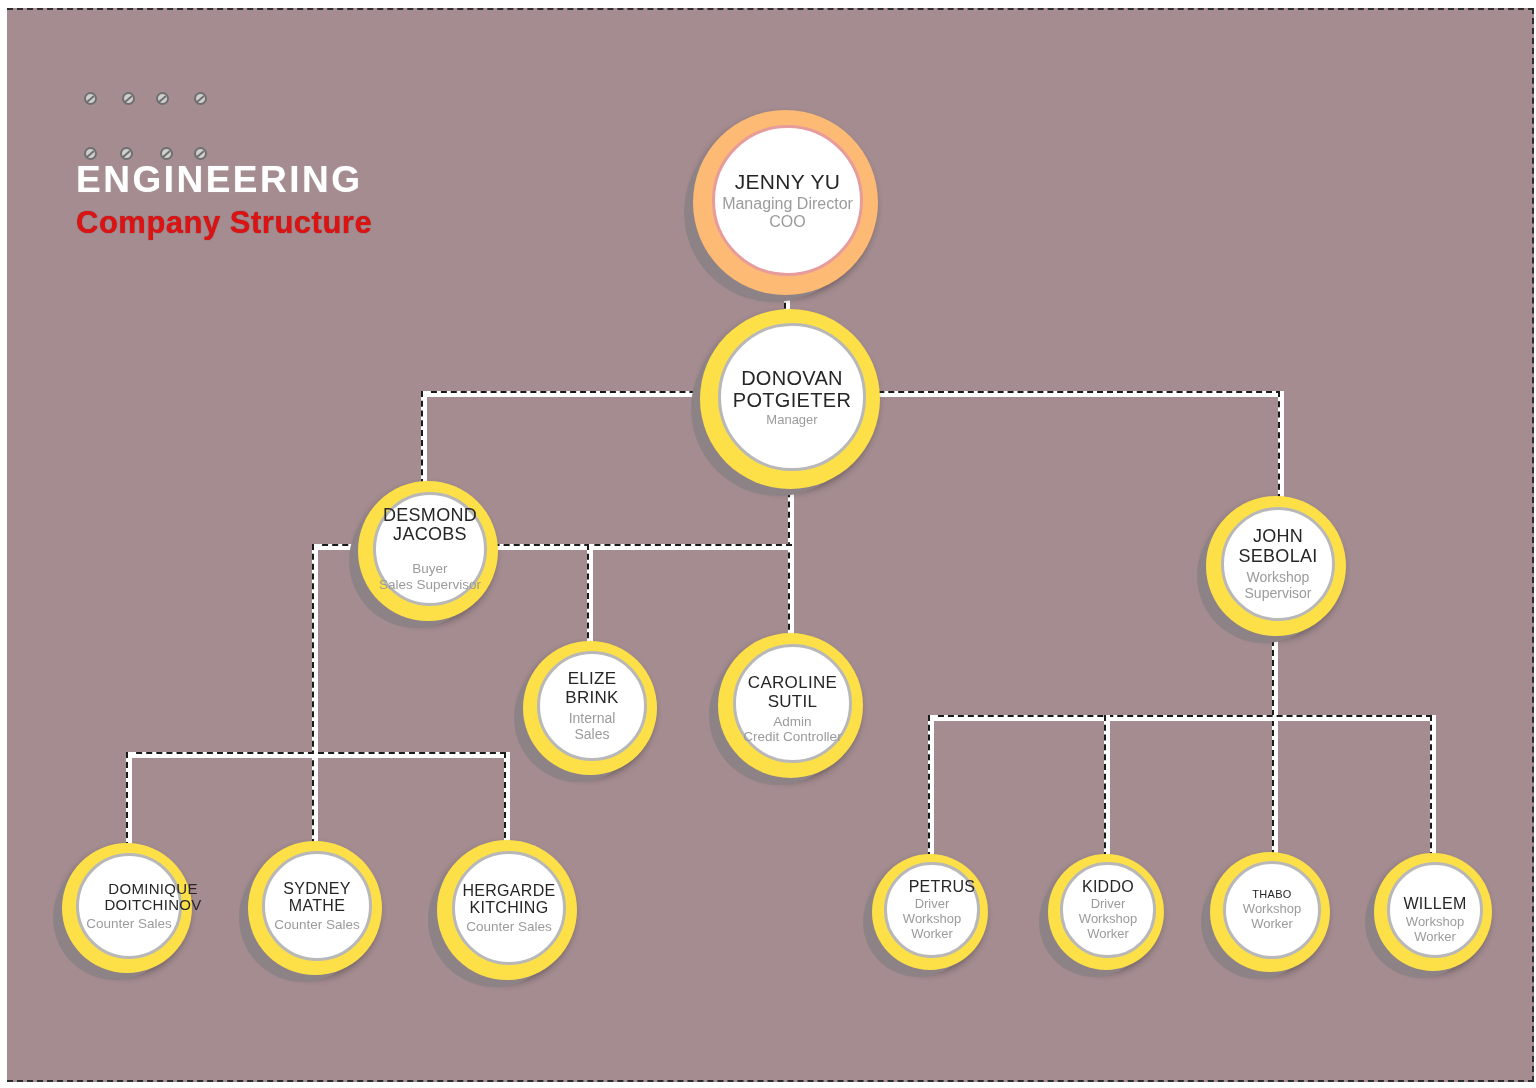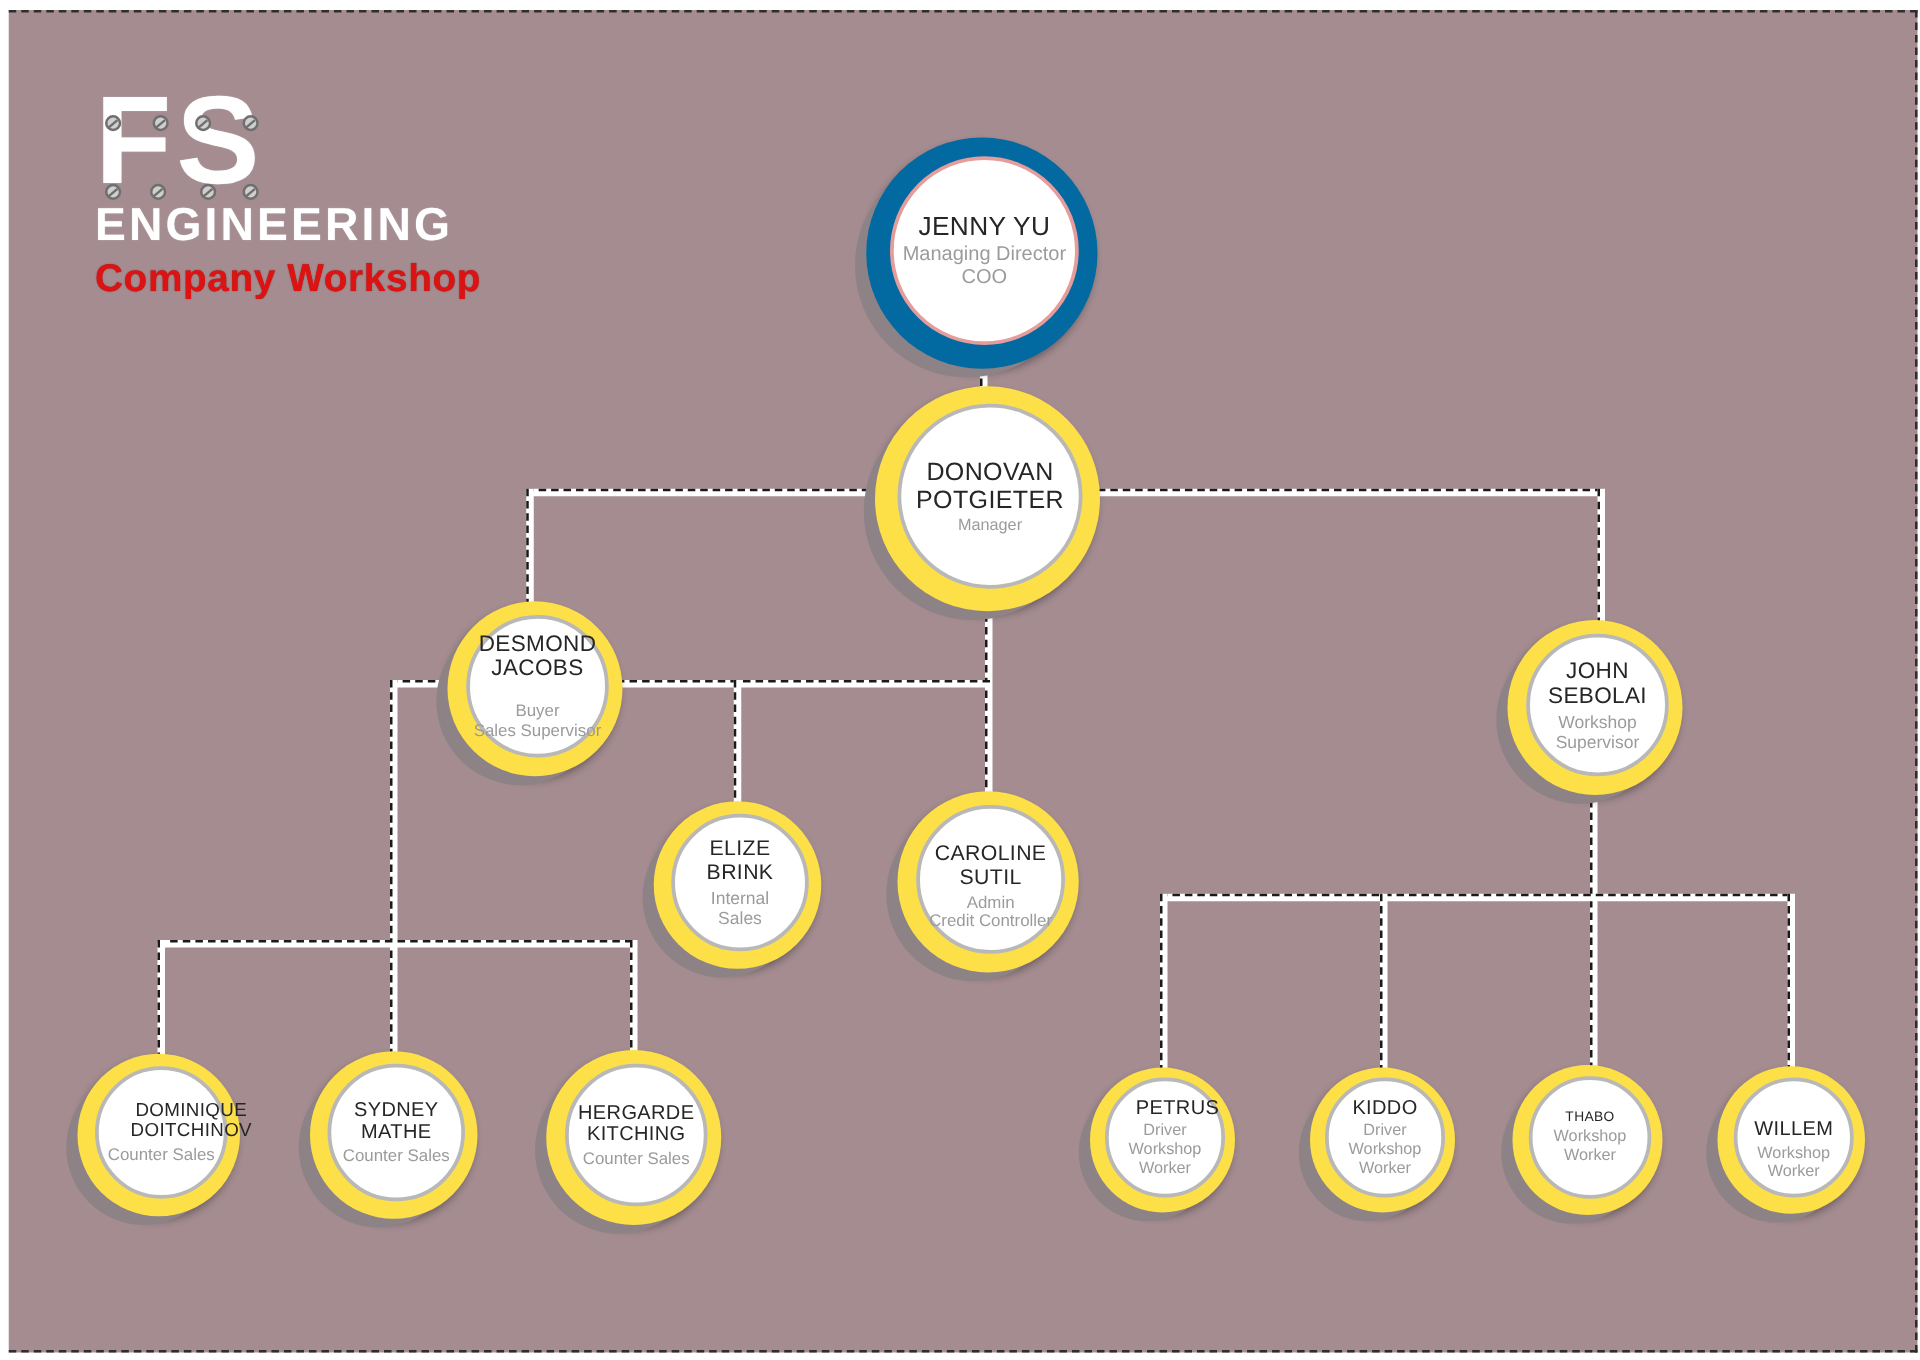--- a/index.html
+++ b/index.html
@@ -52,21 +52,21 @@
     position:absolute; width:4px; background:#ffffff;
     border-left:2px dashed #1a1a1a; z-index:1;
   }
   
   .node {
     position:absolute; border-radius:50%; z-index:2;
     display:flex; align-items:center; justify-content:center;
     box-shadow:-12px 10px 0 -3px #8d8386, -2px 4px 6px rgba(50,45,47,0.45);
   }
   .node.ring-black { background:#fde047; }
-  .node.ring-red   { background:#0369a1; }
+  .node.ring-red   { background:#fdba74; }
   .node .inner {
     width:82%; height:82%;
     background:#ffffff; border-radius:50%;
     border:3px solid #b8b8b8; box-sizing:border-box;
     transform:translate(2px,-2px);
     display:flex; flex-direction:column;
     align-items:center; justify-content:center;
     text-align:center;
   }
   .node.ring-red .inner { border-color:#e79c9c; }
@@ -79,23 +79,22 @@
     line-height:1.15; margin-top:2px;
   }
 </style>
 </head>
 <body>
 
 <div id="page">
 
   <div class="canvas"></div>
 
-  <div class="logo-fs">FS</div>
   <div class="logo-eng">ENGINEERING</div>
-  <div class="logo-sub">Company Workshop</div>
+  <div class="logo-sub">Company Structure</div>
   <div class="screw" style="left:84px;  top:92px;"></div>
   <div class="screw" style="left:122px; top:92px;"></div>
   <div class="screw" style="left:84px;  top:147px;"></div>
   <div class="screw" style="left:120px; top:147px;"></div>
   <div class="screw" style="left:156px; top:92px;"></div>
   <div class="screw" style="left:194px; top:92px;"></div>
   <div class="screw" style="left:160px; top:147px;"></div>
   <div class="screw" style="left:194px; top:147px;"></div>
 
   <div class="line-v" style="left:784px;  top:250px; height:80px;"></div>

